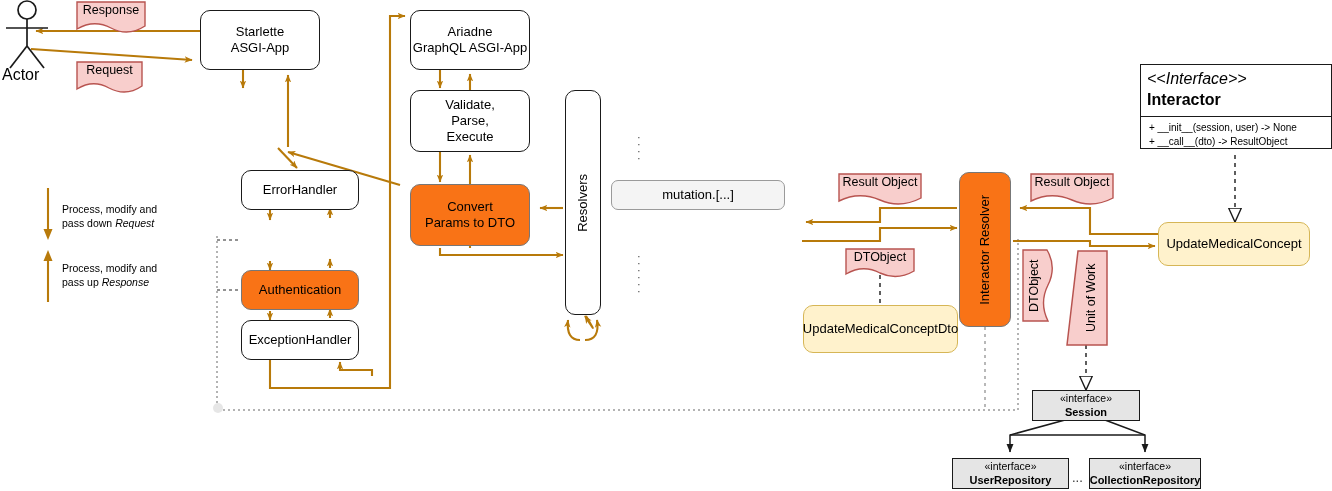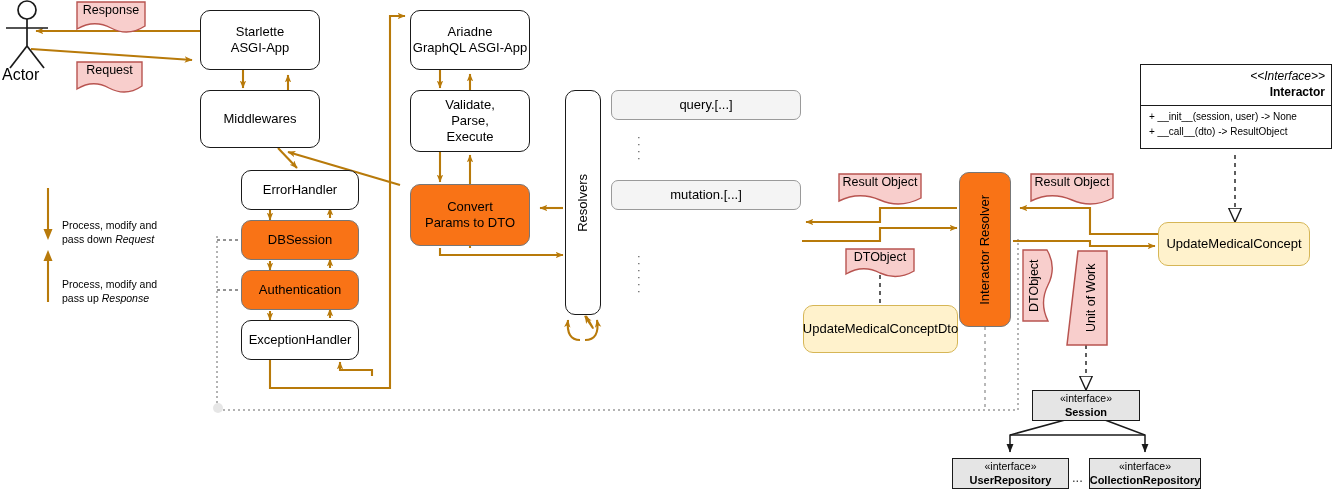--- a/index.html
+++ b/index.html
@@ -8,23 +8,23 @@
   #svg-layer{position:absolute;left:0;top:0;width:1332px;height:491px;}
   .node{position:absolute;box-sizing:border-box;display:flex;align-items:center;
         justify-content:center;text-align:center;color:#000;font-size:13px;line-height:1.25;}
   .rbox{border:1.6px solid #1a1a1a;border-radius:10px;background:#ffffff;}
   .rbox-gray{border:1.6px solid #777;border-radius:10px;background:#f97316;}
   .rbox-gray-sq{border:1.3px solid #9a9a9a;border-radius:7px;background:#f4f4f4;}
   .rbox-yellow{border:1.6px solid #d6b656;border-radius:10px;background:#fff2cc;text-align:center;}
   .umlbox{border:1.6px solid #1a1a1a;background:#ffffff;}
   .vertical{writing-mode:vertical-rl;transform:rotate(180deg);}
   .note-wrap{position:absolute;}
-  .legend-txt{position:absolute;font-size:10.5px;color:#000;line-height:1.35;margin-top:16px;}
+  .legend-txt{position:absolute;font-size:10.5px;color:#000;line-height:1.35;}
   .legend-txt i{font-style:italic;}
-  .uml-head{font-size:12px;text-align:right;padding:4px 6px 5px 6px;line-height:1.3;}
+  .uml-head{font-size:16px;text-align:left;padding:4px 6px 5px 6px;line-height:1.3;}
   .uml-head .stereo{font-style:italic;}
   .uml-head .nm{font-weight:bold;}
   .uml-body{font-size:10px;text-align:left;padding:4px 6px 5px 8px;line-height:1.45;
             border-top:1.5px solid #1a1a1a;}
   .ifacebox{border:1.6px solid #1a1a1a;background:#e5e5e5;box-sizing:border-box;
             position:absolute;display:flex;flex-direction:column;align-items:center;
             justify-content:center;font-size:10.5px;line-height:1.3;text-align:left;}
   .ifacebox .nm{font-weight:bold;font-size:11px;}
   .dots-v{position:absolute;color:#444;font-size:11px;letter-spacing:0;line-height:7px;}
   .ellipsis-h{position:absolute;font-size:13px;color:#333;}
@@ -208,31 +208,25 @@
     <span>pass up </span><i>Response</i>
   </div>
 
   <div class="node rbox" style="left:200px;top:10px;width:120px;height:60px;">
     <div>
       <span>Starlette</span><br>
       <span>ASGI-App</span>
     </div>
   </div>
 
-  <div class="node rbox" style="left:200px;top:90px;width:120px;height:58px;">
-    <span>Middlewares</span>
-  </div>
 
   <div class="node rbox" style="left:241px;top:170px;width:118px;height:40px;">
     <span>ErrorHandler</span>
   </div>
 
-  <div class="node rbox-gray" style="left:241px;top:220px;width:118px;height:40px;">
-    <span>DBSession</span>
-  </div>
 
   <div class="node rbox-gray" style="left:241px;top:270px;width:118px;height:40px;">
     <span>Authentication</span>
   </div>
 
   <div class="node rbox" style="left:241px;top:320px;width:118px;height:40px;">
     <span>ExceptionHandler</span>
   </div>
 
   <div class="node rbox" style="left:410px;top:10px;width:120px;height:60px;">
@@ -254,29 +248,26 @@
     <div>
       <span>Convert</span><br>
       <span>Params to DTO</span>
     </div>
   </div>
 
   <div class="node rbox" style="left:565px;top:90px;width:36px;height:225px;">
     <span class="vertical">Resolvers</span>
   </div>
 
-  <div class="node rbox-gray-sq" style="left:611px;top:90px;width:190px;height:30px;">
-    <span>query.[...]</span>
-  </div>
 
   <div class="dots-v" style="left:637px;top:134px;">
     ·<br>·<br>·<br>·
   </div>
 
-  <div class="node rbox-gray-sq" style="left:611px;top:180px;width:190px;height:30px;text-align:center;">
+  <div class="node rbox-gray-sq" style="left:611px;top:180px;width:174px;height:30px;text-align:center;">
     <span>mutation.[...]</span>
   </div>
 
 
   <div class="dots-v" style="left:637px;top:253px;">
     ·<br>·<br>·<br>·<br>·<br>·
   </div>
 
   <div class="node rbox-gray" style="left:959px;top:172px;width:52px;height:155px;">
     <span class="vertical">Interactor Resolver</span>

